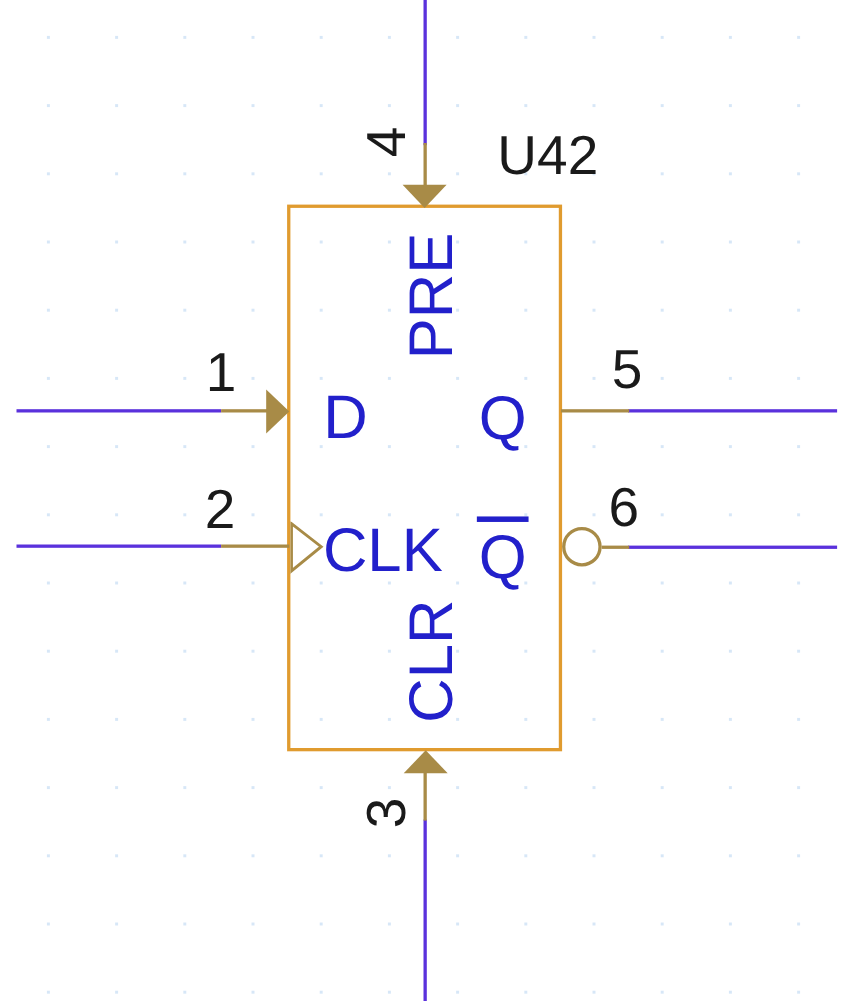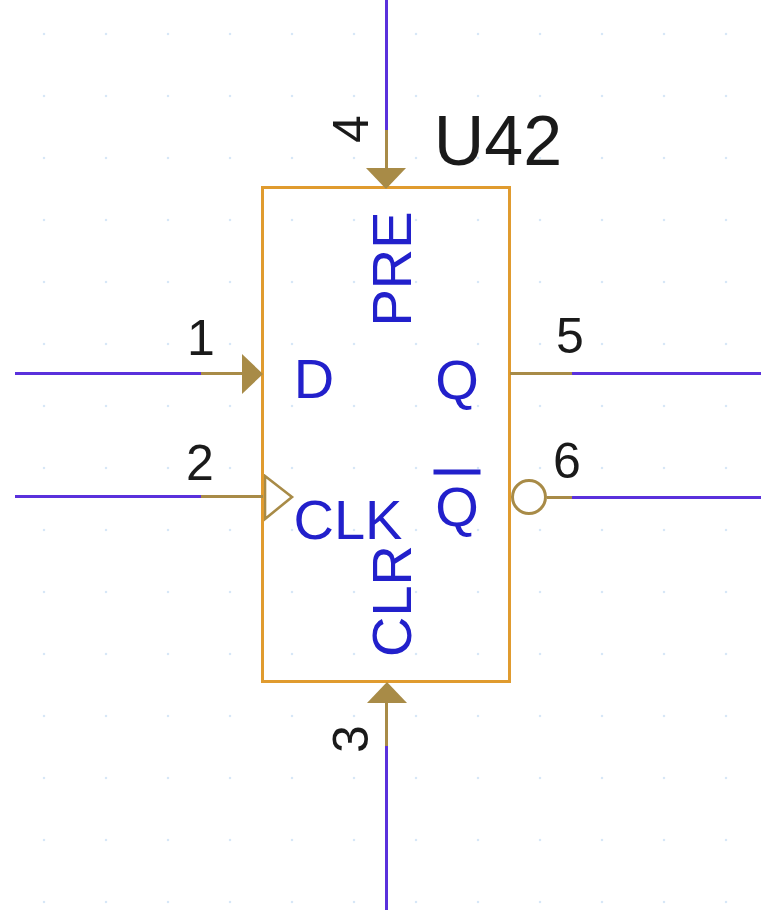--- a/index.html
+++ b/index.html
@@ -17,21 +17,21 @@
     position:absolute; box-sizing:border-box;
     left:261px; top:186px; width:250px; height:497px;
     border:3px solid #e09b2f; background:transparent;
   }
   .txt {
     position:absolute; line-height:1; white-space:nowrap;
     transform:translate(-50%,-50%);
   }
   .rot { transform:translate(-50%,-50%) rotate(-90deg); }
   .num { font-size:50px; color:#1a1a1a; }
-  .refdes { font-size:70px; color:#1a1a1a; }
+  .refdes { font-size:50px; color:#1a1a1a; }
   .pname { font-size:56px; color:#2220cb; }
   .arrow { position:absolute; width:0; height:0; }
   .arrow-right { border-top:20px solid transparent; border-bottom:20px solid transparent; border-left:21px solid #a88b47; }
   .arrow-down  { border-left:20px solid transparent; border-right:20px solid transparent; border-top:21px solid #a88b47; }
   .arrow-up    { border-left:20px solid transparent; border-right:20px solid transparent; border-bottom:21px solid #a88b47; }
   .bubble {
     position:absolute; left:511px; top:479px; width:30px; height:30px;
     border:3px solid #a88b47; border-radius:50%; background:#fff;
   }
   .clkwedge { position:absolute; left:264px; top:474px; }
@@ -73,21 +73,21 @@
   <div class="txt refdes" style="left:498px; top:141px;">U42</div>
 
   <div class="txt num" style="left:201px; top:338px;">1</div>
   <div class="txt num" style="left:200px; top:463px;">2</div>
   <div class="txt num" style="left:570px; top:336px;">5</div>
   <div class="txt num" style="left:567px; top:461px;">6</div>
   <div class="txt num rot" style="left:351px; top:129px;">4</div>
   <div class="txt num rot" style="left:351px; top:739px;">3</div>
 
   <div class="txt pname" style="left:314px; top:379px;">D</div>
-  <div class="txt pname" style="left:348px; top:500px;margin-top:20px;">CLK</div>
+  <div class="txt pname" style="left:348px; top:500px;">CLK</div>
   <div class="txt pname" style="left:457px; top:380px;">Q</div>
   <div class="txt pname rot" style="left:392px; top:269px;">PRE</div>
   <div class="txt pname rot" style="left:392px; top:601px;">CLR</div>
 
   <div class="txt qbar-block" style="left:457px; top:502px;">
     <div class="qbar-line"></div>
     <div class="qbar-text">Q</div>
   </div>
 
 </div>

